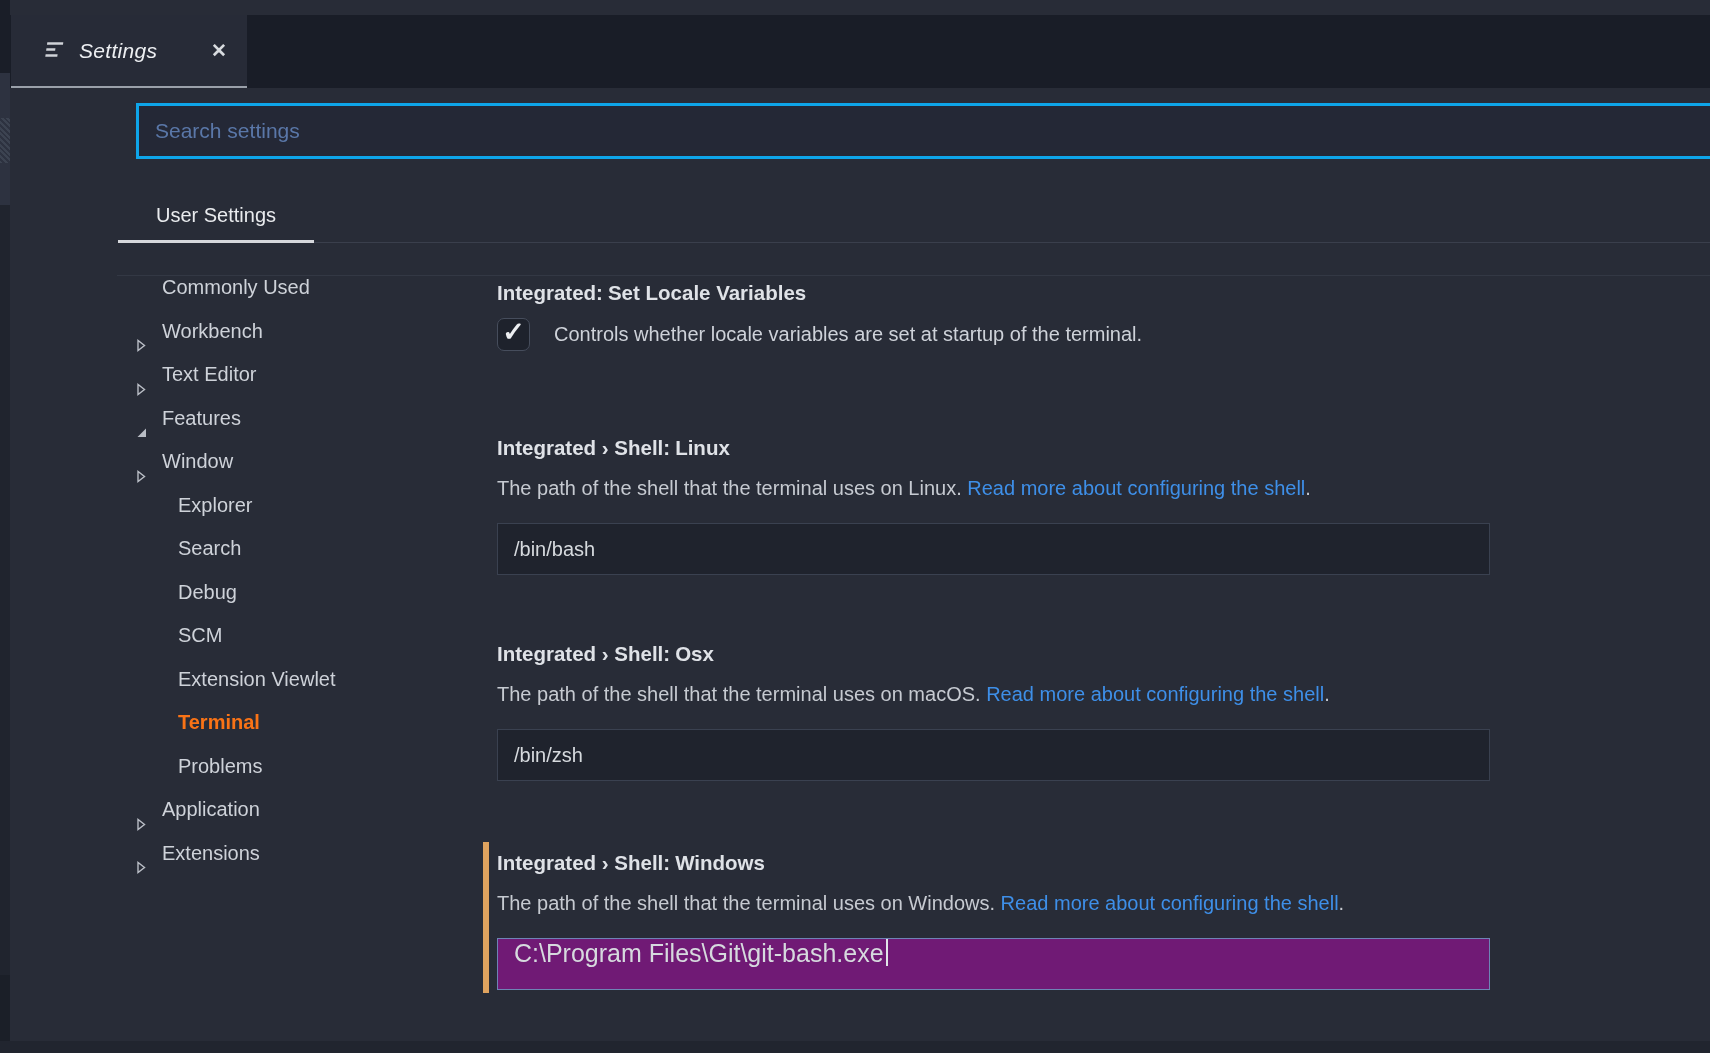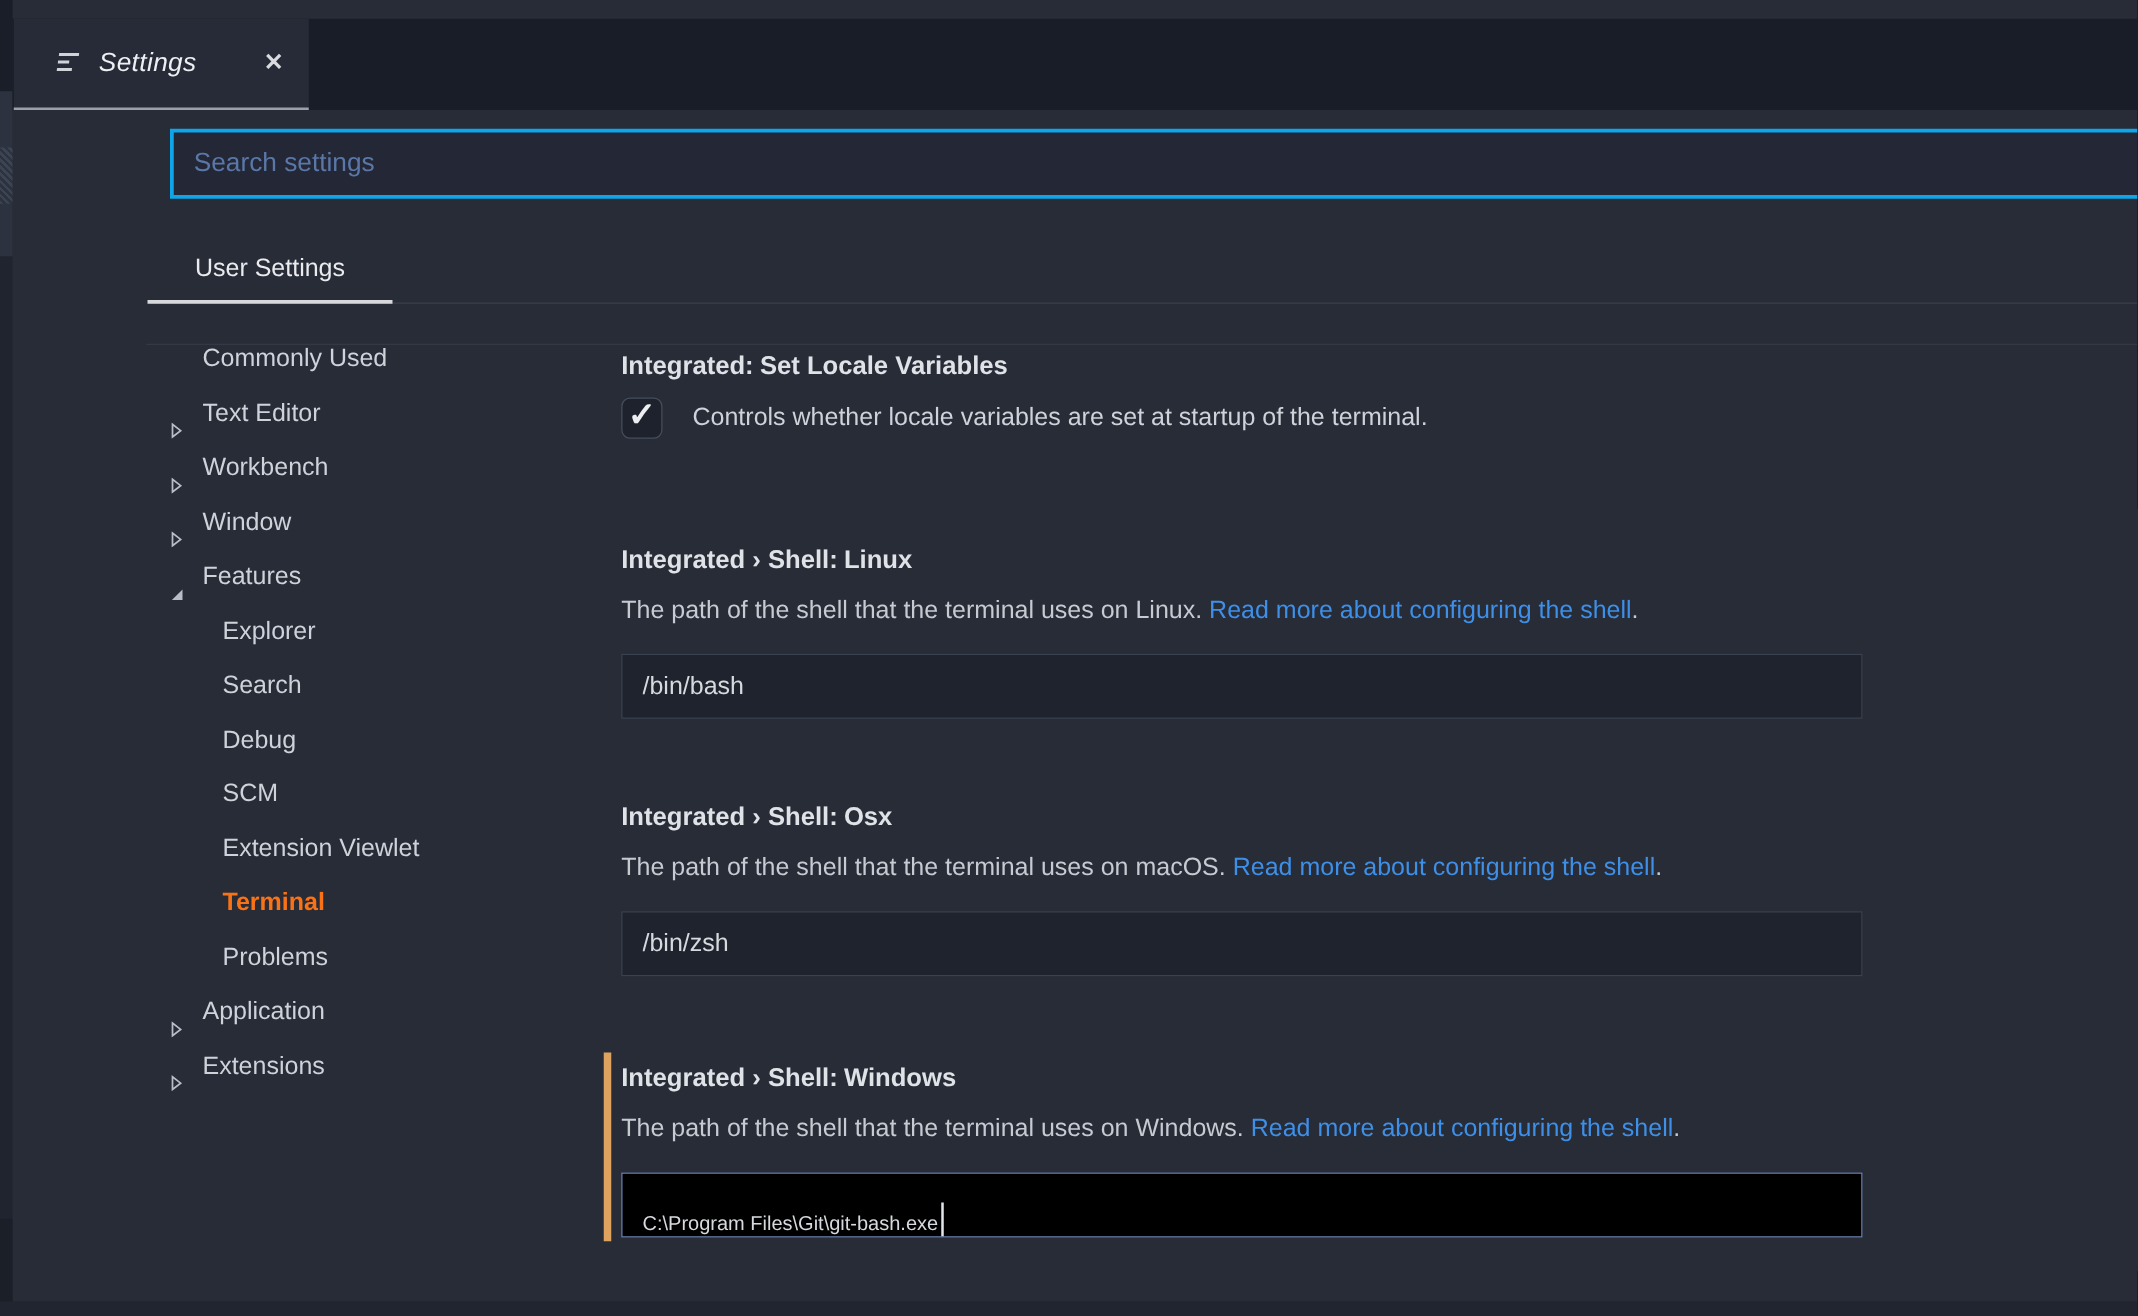--- a/index.html
+++ b/index.html
@@ -59,22 +59,22 @@
   .s-head .ttl { margin-left:5px; }
   .s-desc { position:absolute; top:41px; left:0; font-size:20px; color:#c6cad1; white-space:nowrap; }
   .link { color:#3e8fe8; cursor:pointer; }
   .s-input {
     position:absolute; top:87px; left:0; width:993px; height:52px; box-sizing:border-box;
     background:#1f232d; border:1px solid #3a4150; outline:none;
     font-family:inherit; font-size:20px; color:#d6dade; padding:0 16px;
   }
   .fake-input {
     position:absolute; top:87px; left:0; width:993px; height:52px; box-sizing:border-box;
-    background:#000000; border:1px solid #6e84b5;
-    display:flex; align-items:flex-end; padding:0 16px; font-size:16px; color:#d6dade;
+    background:#701a75; border:1px solid #6e84b5;
+    display:flex; align-items:flex-start; padding:0 16px; font-size:25px; color:#d6dade;
     cursor:text;
   }
   .cursor { width:2px; height:27px; background:#e2e5e9; margin-left:2px; }
   .modbar { position:absolute; left:-14px; top:-9px; width:6px; height:151px; background:#dfa35f; }
 
   .cb-row { position:absolute; top:37px; left:0; display:flex; align-items:center; gap:24px; }
   .checkbox {
     width:33px; height:33px; box-sizing:border-box; border-radius:7px; cursor:pointer;
     background:#1e222c; border:1.5px solid #464d5c;
     display:flex; align-items:center; justify-content:center;
@@ -119,39 +119,39 @@
   <div class="body-line"></div>
 
   <div class="tree">
       <div class="trow">
         <span class="lbl1">Commonly Used</span>
       </div>
       <div class="trow">
         <span class="twist"><svg width="12" height="13" viewBox="0 0 12 13">
             <polygon points="2,1.5 2,11.5 8.5,6.5" fill="none" stroke="#b9bdc5" stroke-width="1.4"></polygon>
           </svg></span>
+        <span class="lbl1">Workbench</span>
+      </div>
+      <div class="trow">
+        <span class="twist"><svg width="12" height="13" viewBox="0 0 12 13">
+            <polygon points="2,1.5 2,11.5 8.5,6.5" fill="none" stroke="#b9bdc5" stroke-width="1.4"></polygon>
+          </svg></span>
         <span class="lbl1">Text Editor</span>
       </div>
       <div class="trow">
         <span class="twist"><svg width="12" height="13" viewBox="0 0 12 13">
-            <polygon points="2,1.5 2,11.5 8.5,6.5" fill="none" stroke="#b9bdc5" stroke-width="1.4"></polygon>
-          </svg></span>
-        <span class="lbl1">Workbench</span>
+            <polygon points="10,2.5 10,11 1.5,11" fill="#b9bdc5"></polygon>
+          </svg></span>
+        <span class="lbl1">Features</span>
       </div>
       <div class="trow">
         <span class="twist"><svg width="12" height="13" viewBox="0 0 12 13">
             <polygon points="2,1.5 2,11.5 8.5,6.5" fill="none" stroke="#b9bdc5" stroke-width="1.4"></polygon>
           </svg></span>
         <span class="lbl1">Window</span>
-      </div>
-      <div class="trow">
-        <span class="twist"><svg width="12" height="13" viewBox="0 0 12 13">
-            <polygon points="10,2.5 10,11 1.5,11" fill="#b9bdc5"></polygon>
-          </svg></span>
-        <span class="lbl1">Features</span>
       </div>
       <div class="trow">
         <span class="lbl2">Explorer</span>
       </div>
       <div class="trow">
         <span class="lbl2">Search</span>
       </div>
       <div class="trow">
         <span class="lbl2">Debug</span>
       </div>

